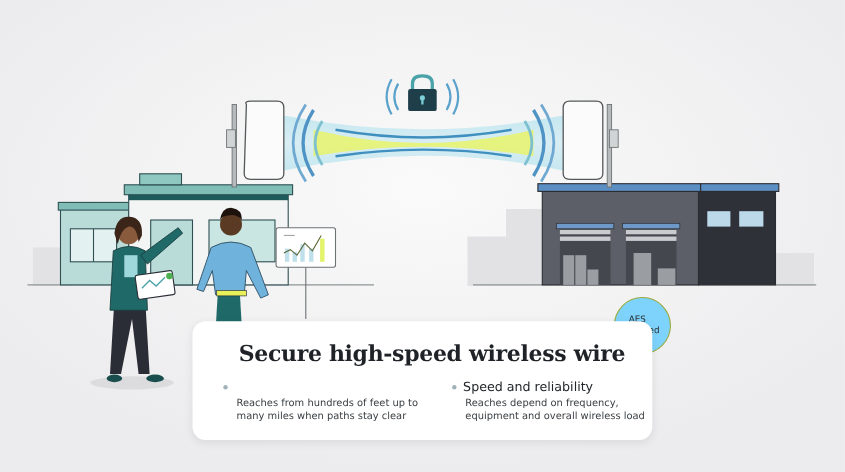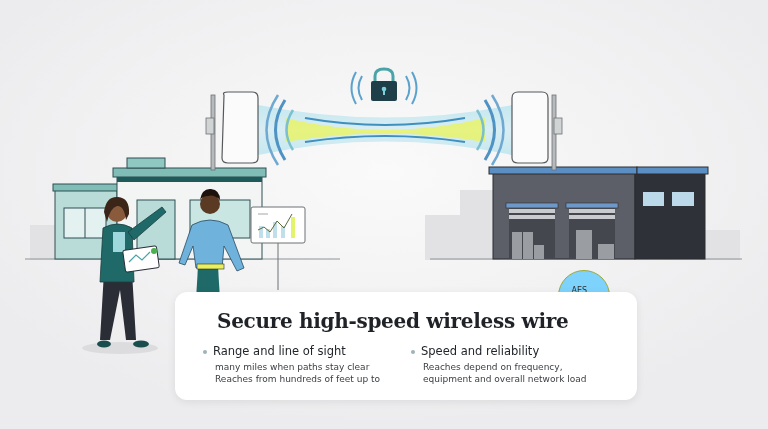--- a/index.html
+++ b/index.html
@@ -1,18 +1,18 @@
 <!DOCTYPE html>
 <html><head>
 <meta charset="utf-8">
 <style>
   html,body{margin:0;padding:0;}
   body{width:768px;height:429px;overflow:hidden;background:#f1f1f2;font-family:"DejaVu Sans",sans-serif;position:relative;}
   .scene{position:absolute;left:0;top:0;width:768px;height:429px;}
-  .card{position:absolute;left:175px;top:292px;width:418px;height:108px;background:#ffffff;border-radius:12px;box-shadow:0 2px 8px rgba(0,0,0,0.08);padding-left:44px;}
+  .card{position:absolute;left:175px;top:292px;width:418px;height:108px;background:#ffffff;border-radius:12px;box-shadow:0 2px 8px rgba(0,0,0,0.08);}
   .card-title{position:absolute;left:42px;top:17px;font-family:"DejaVu Serif",serif;font-weight:bold;font-size:20px;color:#1f2226;letter-spacing:-0.3px;white-space:nowrap;}
   .col{position:absolute;top:52px;width:190px;}
   .col.c1{left:28px;}
   .col.c2{left:236px;}
   .col-head{font-size:11.5px;color:#22262a;white-space:nowrap;}
   .col-head .dot{display:inline-block;width:4px;height:4px;border-radius:50%;background:#9fb3b8;margin-right:6px;vertical-align:middle;}
   .col-body{font-size:9px;color:#3a3e42;line-height:12px;margin-top:3px;padding-left:12px;white-space:nowrap;}
   .badge{position:absolute;left:558px;top:270px;width:50px;height:50px;border-radius:50%;background:#7dd3fc;border:1.5px solid #9aaa3c;display:flex;align-items:center;justify-content:flex-start;text-align:center;font-size:8px;color:#2a2f30;line-height:10px;}
 </style>
 </head>
@@ -155,26 +155,26 @@
 <div class="badge">
   <div>
     <div>AES</div>
     <div>encrypted</div>
   </div>
 </div>
 
 <div class="card">
   <div class="card-title">Secure high-speed wireless wire</div>
   <div class="col c1">
-    <div class="col-head"><span class="dot"></span><span>Range and line of sight</span></div>
+    <div class="col-head"><span class="dot"></span></div>
     <div class="col-body">
+      <div>Reaches from hundreds of feet up to</div>
       <div>many miles when paths stay clear</div>
-      <div>Reaches from hundreds of feet up to</div>
     </div>
   </div>
   <div class="col c2">
     <div class="col-head"><span class="dot"></span><span>Speed and reliability</span></div>
     <div class="col-body">
       <div>Reaches depend on frequency,</div>
-      <div>equipment and overall network load</div>
+      <div>equipment and overall wireless load</div>
     </div>
   </div>
 </div>
 
 </body></html>

